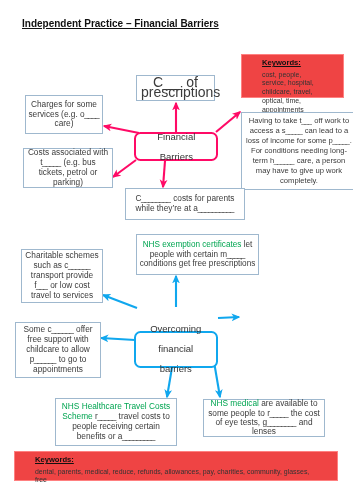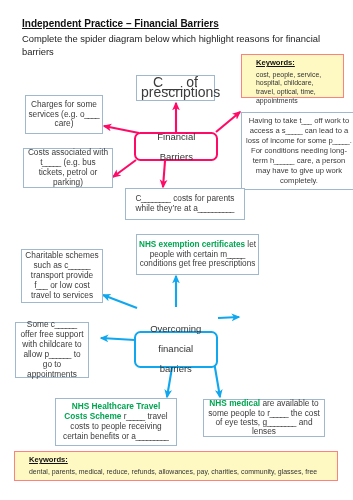--- a/index.html
+++ b/index.html
@@ -6,65 +6,64 @@
   html,body{margin:0;padding:0;}
   body{width:353px;height:500px;background:#ffffff;overflow:hidden;
        font-family:"Liberation Sans",sans-serif;color:#3b3b3b;position:relative;}
   .page{position:absolute;inset:0;}
   .abs{position:absolute;box-sizing:border-box;}
 
   #worksheet-title{left:22px;top:18px;font-size:10px;font-weight:bold;color:#111;
      text-decoration:underline;letter-spacing:0px;}
   #worksheet-instruction{left:22px;top:33px;width:310px;font-size:9.4px;color:#222;line-height:12.5px;}
 
-  .kwbox{border:1.2px solid #ff8080;background:#fef9c3;padding:3px 14px;}
+  .kwbox{border:1.2px solid #ff8080;background:#ef4444;padding:3px 20px;}
   .kwtitle{font-size:7.6px;font-weight:bold;color:#111;text-decoration:underline;}
   .kwlist{font-size:6.95px;color:#333;line-height:8.8px;margin-top:3.5px;}
 
   .nodebox{border:1px solid #9fb8ce;background:#fff;display:flex;align-items:center;
       justify-content:center;text-align:center;padding:0;overflow:visible;}
   .nodebox>span{display:block;width:100%;}
 
   .hub{border:2.1px solid #ff0a66;border-radius:6.5px;background:#fff;display:flex;
        align-items:center;justify-content:center;text-align:center;}
   .hub2{border:2.1px solid #10a7ee;border-radius:6.5px;background:#fff;display:flex;
        align-items:center;justify-content:center;text-align:center;margin-top:24px;}
   .hub>span,.hub2>span{display:block;width:100%;font-size:9.5px;color:#333;line-height:20px;padding:0 6px;box-sizing:border-box;}
 
   svg.conn{position:absolute;left:0;top:0;width:353px;height:500px;overflow:visible;}
-  .g{color:#00a551;font-weight:bold;}
+  .g{color:#00a551;font-weight:normal;}
   .blank{letter-spacing:-0.122em;margin-right:0.122em;margin-left:-0.06em;}
 
   
   #kw-top{left:241px;top:54px;width:103px;height:44px;}
   #kw-bot{left:14px;top:451px;width:324px;height:30px;}
 
   #hub-top{left:134.4px;top:131.7px;width:83.8px;height:29.8px;}
   #hub-bot{left:133.5px;top:306.5px;width:84.5px;height:37.5px;}
 
   #b-prescriptions{left:136px;top:75px;width:79px;height:26px;font-size:14px;line-height:9.9px;padding:0 4px;}
   #b-charges{left:25px;top:95px;width:78px;height:39px;font-size:8.3px;line-height:9.9px;}
   #b-travel{left:23px;top:148px;width:90px;height:40px;font-size:8.3px;line-height:9.9px;padding:0 2.5px;}
   #b-timeoff{left:241px;top:112px;width:116px;height:78px;font-size:7.62px;line-height:10.1px;padding:0 2.6px;}
   #b-childcare{left:125px;top:188px;width:120px;height:32px;font-size:8.3px;line-height:9.9px;}
 
   #b-charitable{left:21px;top:249px;width:82px;height:54px;font-size:8.3px;line-height:9.9px;padding:0 3px;}
-  #b-community{left:15px;top:322px;width:74px;height:56px;font-size:8.3px;line-height:9.9px;padding:0 4px;}
+  #b-community{left:15px;top:322px;width:86px;height:56px;font-size:8.3px;line-height:9.9px;padding:0 4px;}
   #b-exempt{left:136px;top:234px;width:123px;height:41px;font-size:8.2px;line-height:9.9px;padding:0 2px;}
   #b-lowincome{left:239px;top:291px;width:84px;height:68px;font-size:8.3px;line-height:9.9px;padding:0 2px;}
   #b-hctravel{left:55px;top:398px;width:122px;height:48px;font-size:8.3px;line-height:9.9px;padding:0 5px;}
   #b-vouchers{left:203px;top:399px;width:122px;height:38px;font-size:8.3px;line-height:9.4px;padding:0 1.5px;}
 </style>
 </head>
 <body>
 
 <div class="page">
 
   <div class="abs" id="worksheet-title">Independent Practice – Financial Barriers</div>
-  <div class="abs" id="worksheet-instruction">Complete the spider diagram below which highlight reasons for financial barriers</div>
 
   <div class="abs kwbox" id="kw-top">
     <div class="kwtitle">Keywords:</div>
     <div class="kwlist">cost, people, service, hospital, childcare, travel, optical, time, appointments</div>
   </div>
 
   <svg class="conn" id="conn-top" viewBox="0 0 353 500" xmlns="http://www.w3.org/2000/svg">
       <defs>
         <marker id="mconn-top" viewBox="0 0 10 10" refX="8.4" refY="5" markerWidth="4.2" markerHeight="4.2" orient="auto-start-reverse">
           <path d="M0,0.6 L10,5 L0,9.4 L2.6,5 Z" fill="#ff0a66"></path>

